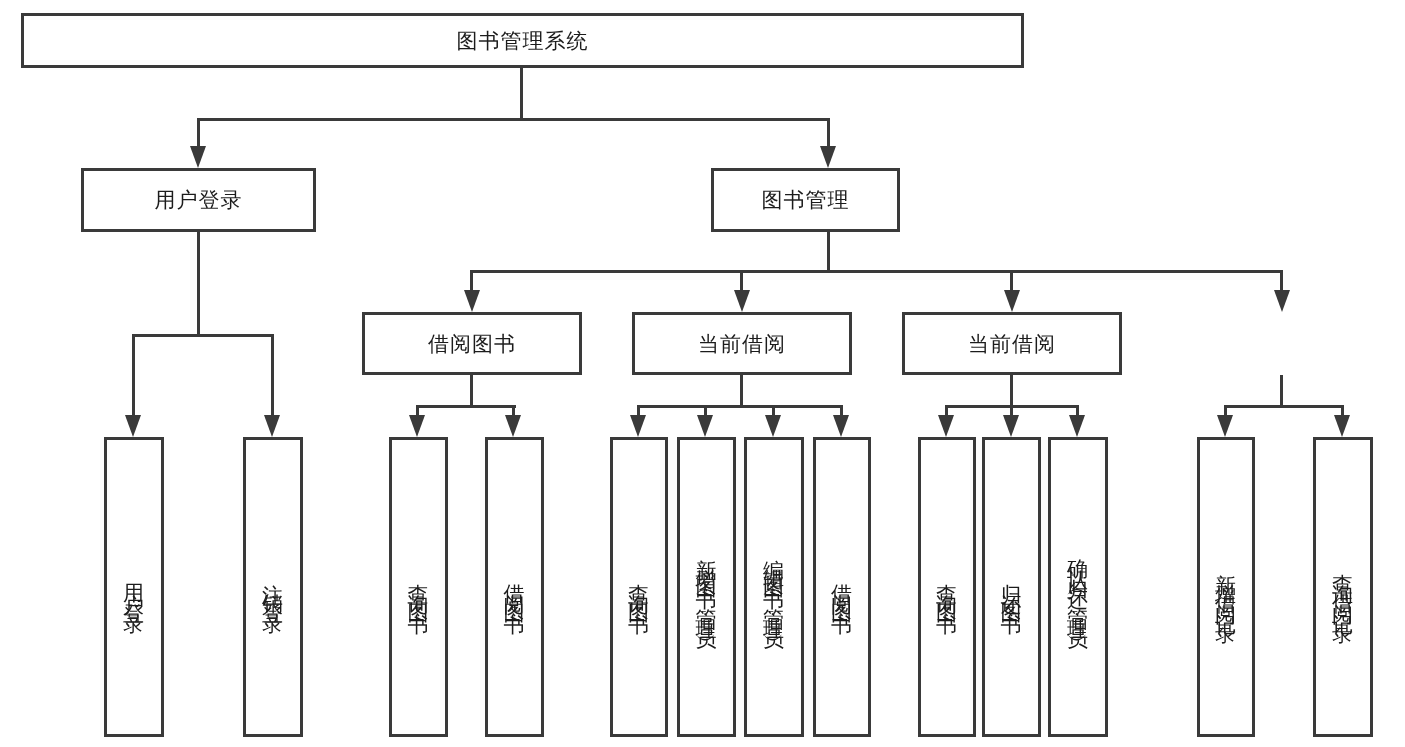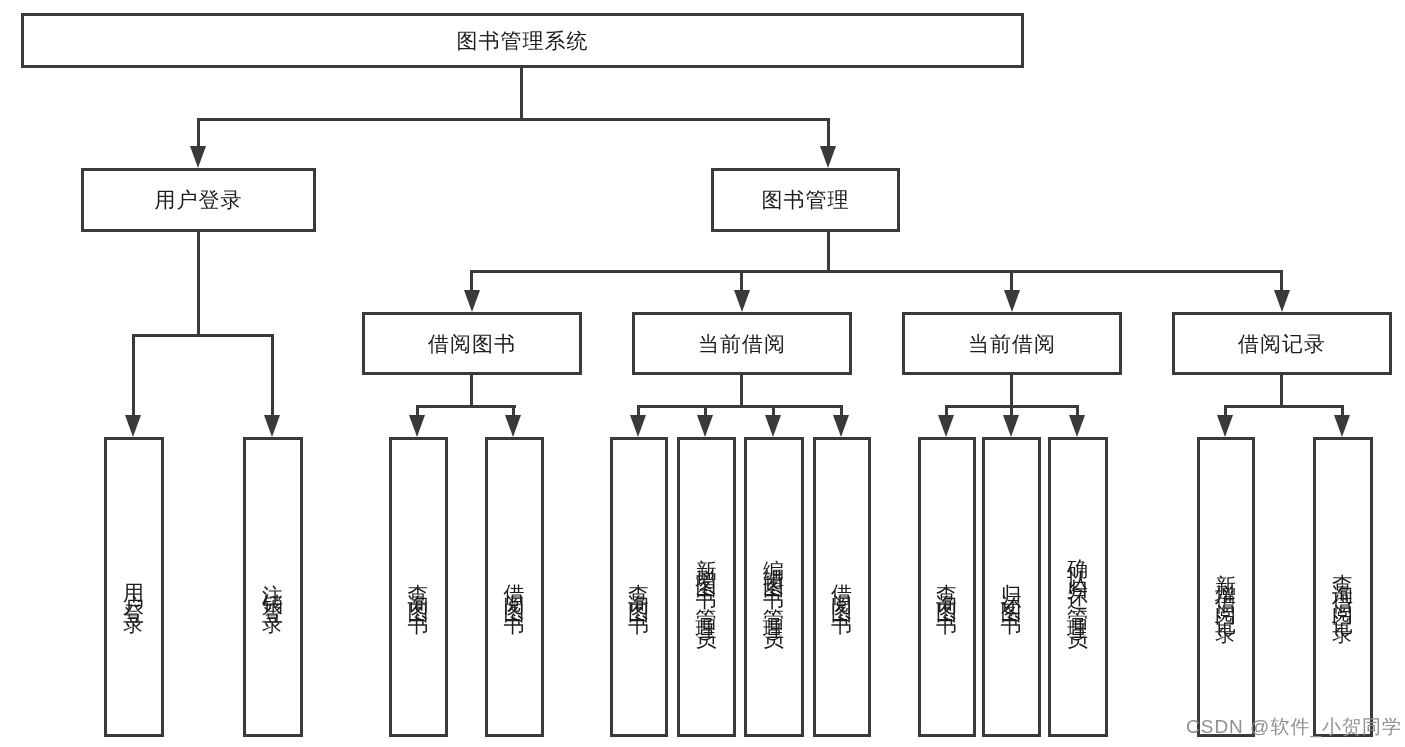--- a/index.html
+++ b/index.html
@@ -72,23 +72,20 @@
 
   <div class="node" style="left:362px;top:312px;width:220px;height:63px">
     <span>借阅图书</span>
   </div>
   <div class="node" style="left:632px;top:312px;width:220px;height:63px">
     <span>当前借阅</span>
   </div>
   <div class="node" style="left:902px;top:312px;width:220px;height:63px">
     <span>当前借阅</span>
   </div>
-  <div class="node" style="left:1172px;top:312px;width:220px;height:63px">
-    <span>借阅记录</span>
-  </div>
 
   <div class="vline" style="left:470px;top:375px;height:33px"></div>
   <div class="hline" style="left:416px;top:405px;width:100px"></div>
   <div class="vline" style="left:416px;top:405px;height:10px"></div>
   <div class="arrow" style="left:409px;top:415px"></div>
   <div class="vline" style="left:512px;top:405px;height:10px"></div>
   <div class="arrow" style="left:505px;top:415px"></div>
 
   <div class="vline" style="left:740px;top:375px;height:33px"></div>
   <div class="hline" style="left:637px;top:405px;width:206px"></div>
@@ -154,15 +151,14 @@
     <span>确认归还（管理员）</span>
   </div>
 
   <div class="node vnode" style="left:1197px;top:437px;width:58px;height:300px">
     <span>新增借阅记录</span>
   </div>
   <div class="node vnode" style="left:1313px;top:437px;width:60px;height:300px">
     <span>查询借阅记录</span>
   </div>
 
-  <div class="watermark">CSDN @软件_小贺同学</div>
 
 </div>
 
 </body></html>

